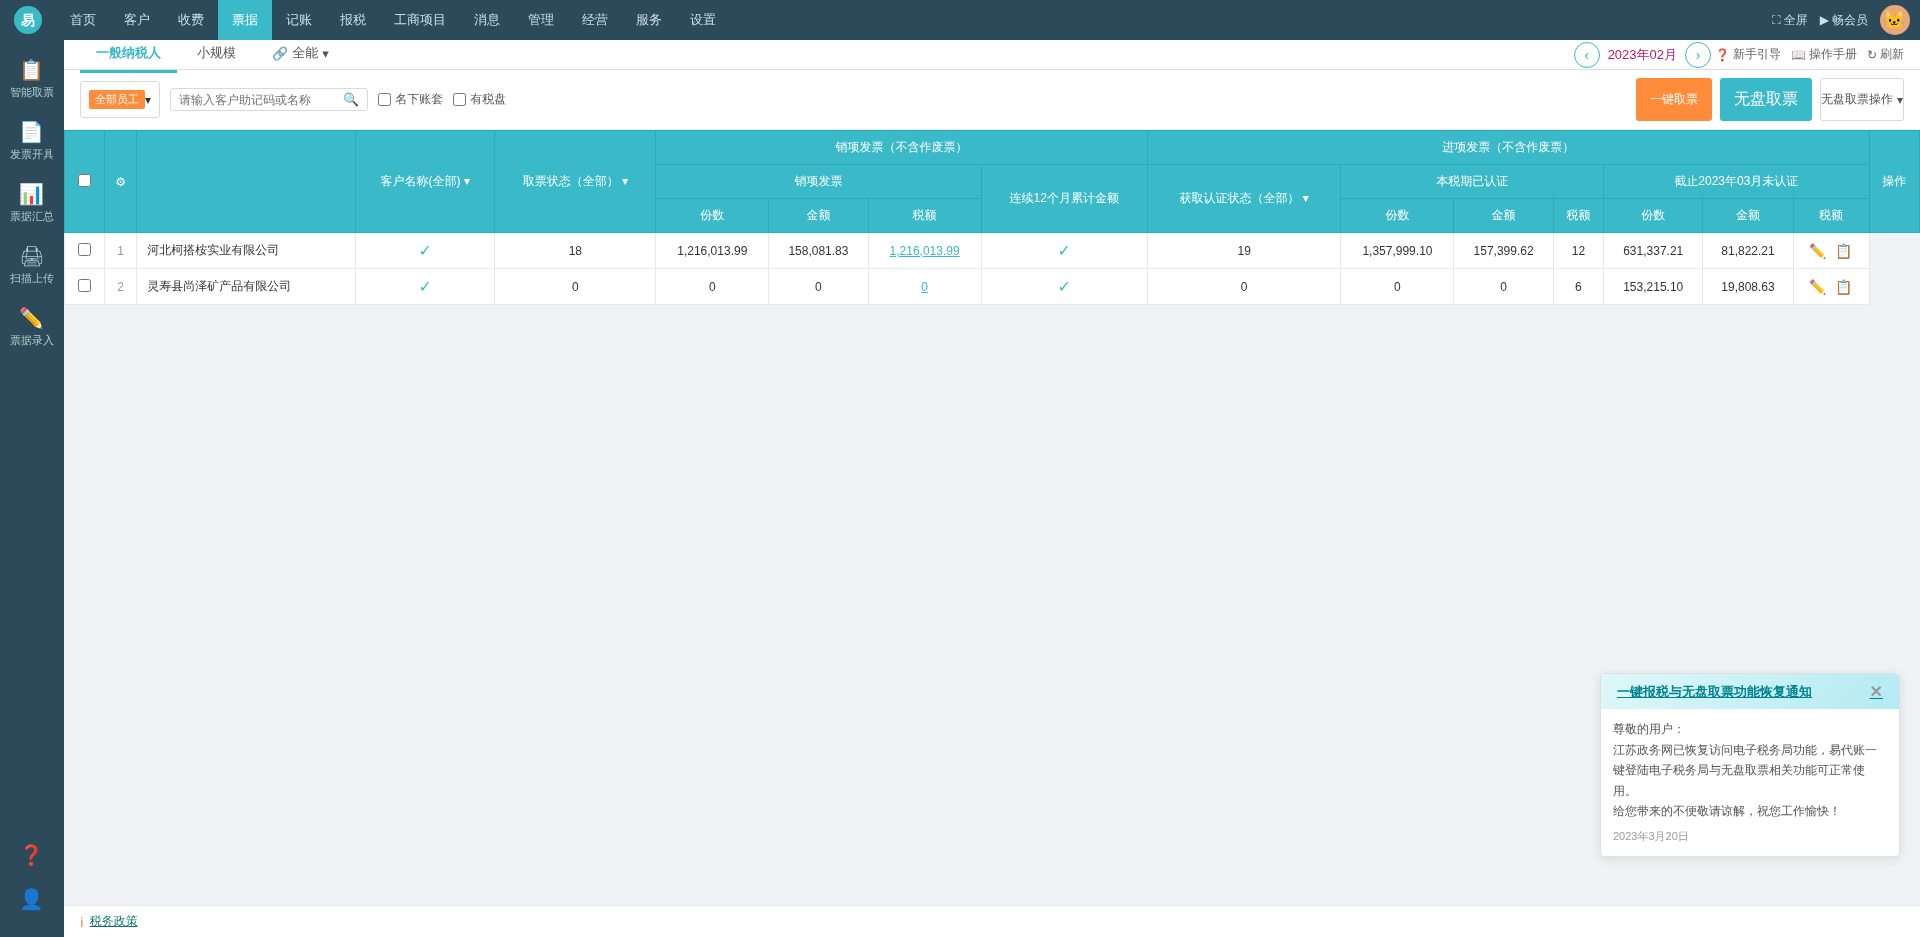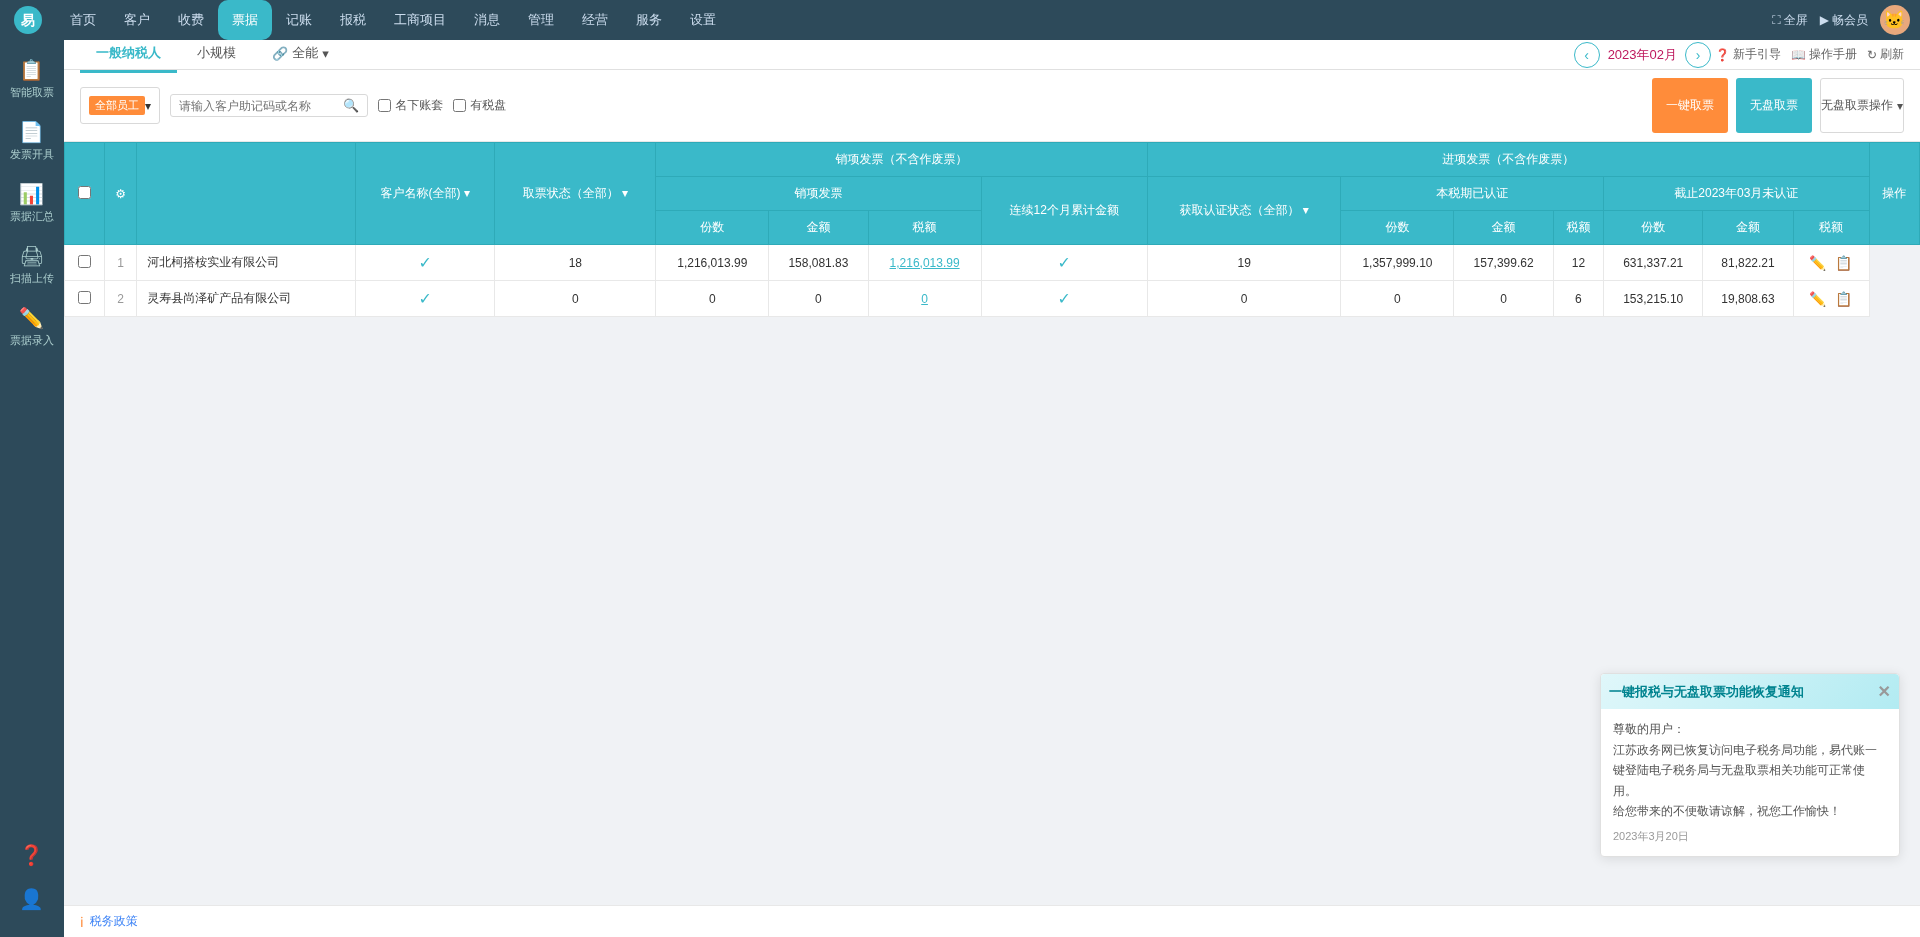--- a/index.html
+++ b/index.html
@@ -26,21 +26,21 @@
       padding: 0 14px;
       height: 40px;
       line-height: 40px;
       cursor: pointer;
       color: #cde;
       font-size: 13px;
     }
     .nav-item.active {
       background: #3ab9c9;
       color: #fff;
-      border-radius: 10px;
+      border-radius: 0;
       text-align: center;
     }
     .top-nav-right {
       display: flex; align-items: center; gap: 12px; color: #cde; font-size: 12px;
     }
     .top-nav-right span { cursor: pointer; display: flex; align-items: center; gap: 3px; }
     .avatar {
       width: 30px; height: 30px; border-radius: 50%;
       background: #e8a87c;
       display: flex; align-items: center; justify-content: center;
@@ -151,22 +151,22 @@
       border-radius: 3px;
       padding: 5px 14px;
       font-size: 12px;
       cursor: pointer;
     }
     .btn-teal {
       background: #3ab9c9;
       color: #fff;
       border: none;
       border-radius: 3px;
-      padding: 19px 14px;
-      font-size: 12px;
+      padding: 11px 14px;
+      font-size: 16px;
       cursor: pointer;
     }
     .btn-dropdown {
       background: #fff;
       color: #555;
       border: 1px solid #d9d9d9;
       border-radius: 3px;
       padding: 5px 0;
       font-size: 12px;
       cursor: pointer;
@@ -213,26 +213,26 @@
       background: #fff;
       border: 1px solid #e0e0e0;
       border-radius: 4px;
       box-shadow: 0 2px 12px rgba(0,0,0,0.1);
       font-size: 12px;
       color: #555;
       z-index: 999;
     }
     .notification-header {
       background: linear-gradient(135deg, #e0f7fa, #b2ebf2);
-      padding: 8px 8px;
+      padding: 8px 16px;
       font-weight: bold;
       color: #00838f;
       font-size: 13px;
       border-radius: 4px 4px 0 0;
-      display: flex; justify-content: space-between; align-items: center;
+      display: flex; justify-content: space-between; align-items: center; text-decoration: underline;
     }
     .notification-close { cursor: pointer; color: #999; font-size: 16px; }
     .notification-body { padding: 10px 12px; line-height: 1.7; border-radius: 27px; }
     .notification-date { color: #999; font-size: 11px; margin-top: 6px; }
 
     
     .footer-bar {
       background: #fff;
       padding: 6px 16px;
       border-top: 1px solid #e8e8e8;
@@ -451,21 +451,21 @@
           <span class="edit-icon">📋</span>
         </div>
       </td>
     </tr>
           </tbody>
       </table>
     </div>
 
     <div class="footer-bar" style="position:absolute;bottom:0;left:64px;right:0;">
       <span class="info-icon">ℹ</span>
-      <span style="color:#3b82f6;">税务政策</span>
+      <span style="color:#0f766e;text-decoration:underline;">税务政策</span>
     </div>
 
   </div>
 </div>
 
 <div class="notification-popup">
   <div class="notification-header">
     <span>一键报税与无盘取票功能恢复通知</span>
     <span class="notification-close">✕</span>
   </div>

